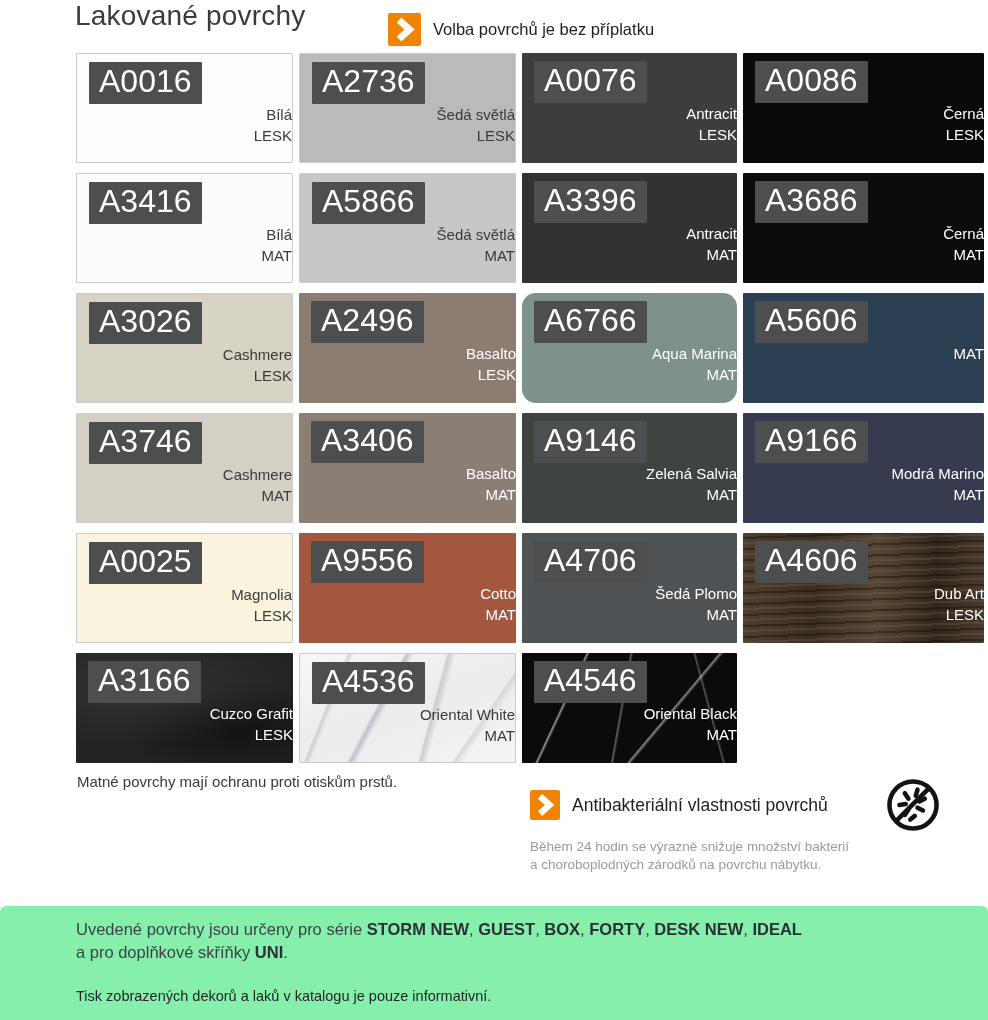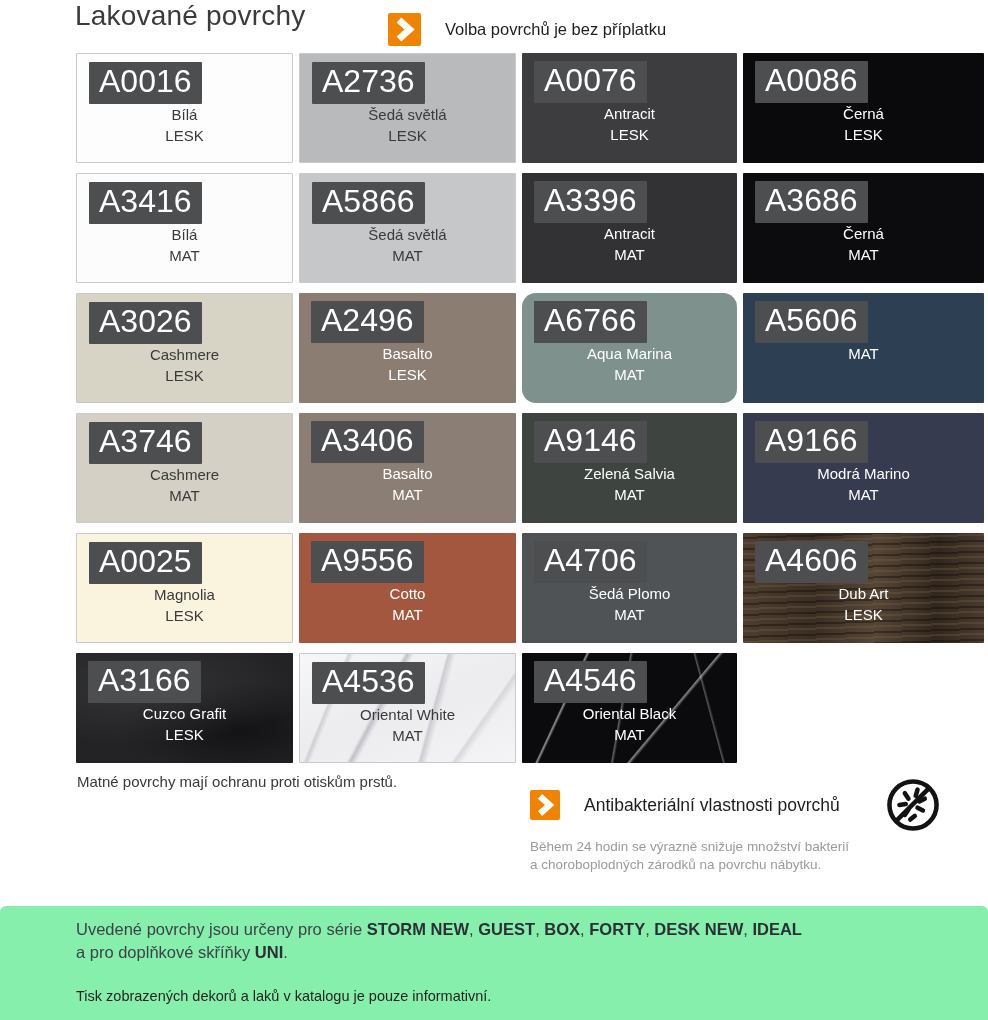--- a/index.html
+++ b/index.html
@@ -3,35 +3,35 @@
 <meta charset="utf-8">
 <style>
   * { margin:0; padding:0; box-sizing:border-box; }
   html,body { width:988px; height:1020px; background:#ffffff; overflow:hidden;
               font-family:"Liberation Sans","DejaVu Sans",sans-serif; }
   #canvas { position:relative; width:988px; height:1020px; background:#fff; }
 
   
   .page-title { position:absolute; left:75px; top:0; font-size:28px; font-weight:300;
                 color:#3b3b3b; letter-spacing:.2px; }
-  .tip-row { position:absolute; display:flex; align-items:center; gap:24px; }
+  .tip-row { position:absolute; display:flex; align-items:center; gap:12px; }
   .tip-row.hdr { left:388px; top:13px; }
   .arrow-badge { width:33px; height:33px; background:#f08300; border-radius:2px;
                  display:flex; align-items:center; justify-content:center; flex:0 0 auto; }
   .tip-text { font-size:16.5px; color:#1e1e1e; }
 
   
   .grid { position:absolute; left:76px; top:53px; display:grid;
           grid-template-columns:217px 217px 215px 241px; gap:10px 6px;
           grid-auto-rows:110px; }
   .swatch { position:relative; border-radius:1px; }
   .swatch.light { border:1px solid #c9cacc; }
   .swatch .code-badge { position:absolute; top:8px; left:12px; background:#4c4e50;
           color:#fff; font-size:32px; padding:1px 10px 4px; border-radius:1px; }
-  .swatch .labels { position:absolute; top:50px; left:0; right:0; text-align:center;
+  .swatch .labels { position:absolute; top:50px; left:0; right:0; text-align:right;
           font-size:15px; line-height:21px; }
   .swatch.light .labels { color:#3a3a3a; }
   .swatch.dark  .labels { color:#ffffff; }
 
   
   .tx-wood{ background:
     repeating-linear-gradient(178deg, rgba(0,0,0,0) 0 4px, rgba(12,8,4,.38) 4px 6px,
       rgba(0,0,0,0) 6px 9px, rgba(126,104,80,.28) 9px 11px),
     linear-gradient(92deg,#4e3f30,#3a2d22 30%,#564636 55%,#32271e 80%,#4a3b2d); }
   .tx-graphite{ background:

